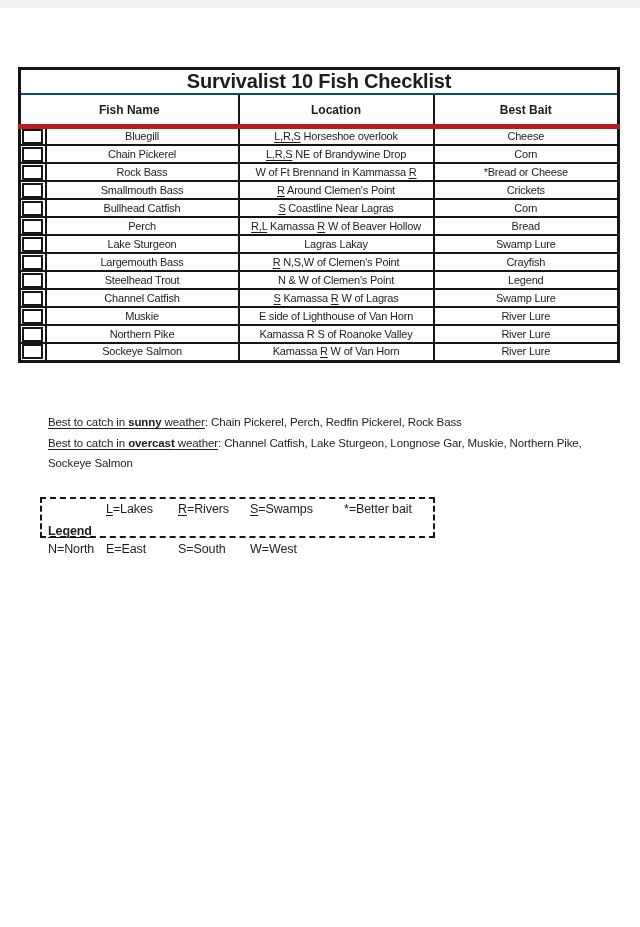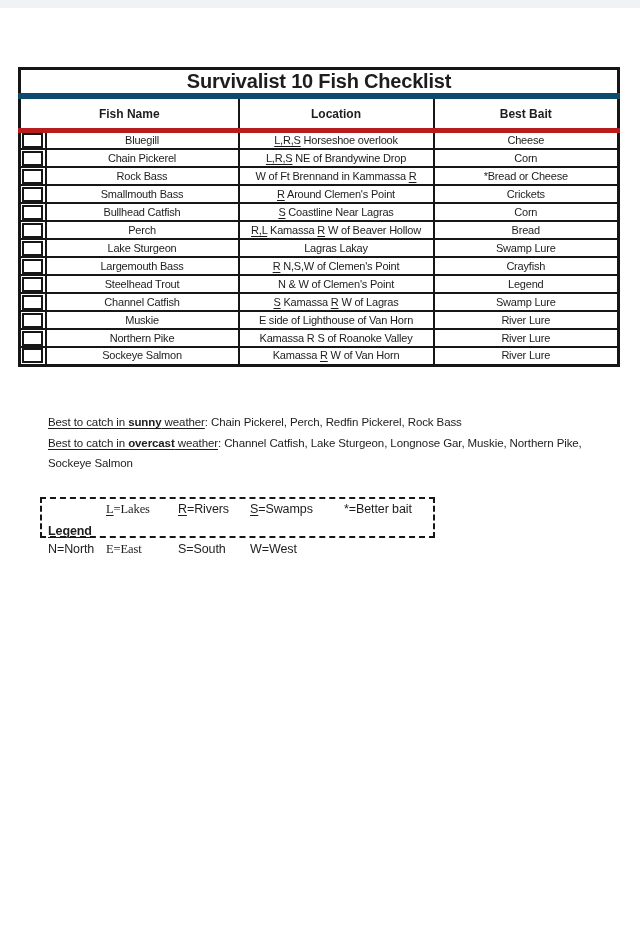--- a/index.html
+++ b/index.html
@@ -14,21 +14,21 @@
     position:absolute;left:18px;top:67px;width:599px;
     border-collapse:collapse;table-layout:fixed;
     border:3px solid #161616;
   }
   .checklist th,.checklist td{
     border:2px solid #161616;padding:0;text-align:center;vertical-align:middle;
     overflow:hidden;white-space:nowrap;
   }
   .title-row th{
     height:22px;font-size:20px;font-weight:bold;letter-spacing:-0.2px;
-    border-bottom:6px solid #0c4a6e;
+    border-bottom:2px solid #0c4a6e;
   }
   .header-row th{
     height:29px;font-size:12px;font-weight:bold;
     border-bottom:5px solid #b91c1c;
   }
   .data-row{height:18px;}
   .data-row td{font-size:11px;letter-spacing:-0.2px;line-height:1;}
   .cb{
     width:17px;height:11px;border:2px solid #161616;margin:0 auto;background:#fff;
   }
@@ -43,21 +43,21 @@
 
   
   .legend{
     position:absolute;left:40px;top:497px;width:395px;height:41px;
     box-sizing:border-box;border:2px dashed #161616;
     padding:1px 0 0 6px;font-size:12.5px;letter-spacing:-0.1px;
   }
   .legend-row{display:flex;line-height:18px;white-space:nowrap;}
   .legend-item{flex:0 0 auto;}
   .lg-c0{width:58px;}
-  .lg-c1{width:72px;font-family:Liberation Serif, serif;}
+  .lg-c1{width:72px;}
   .lg-c2{width:72px;}
   .lg-c3{width:94px;}
   .legend-title{font-weight:bold;margin-top:22px;}
 </style>
 </head>
 <body>
 
 <div class="page">
   <div class="top-strip"></div>
 

